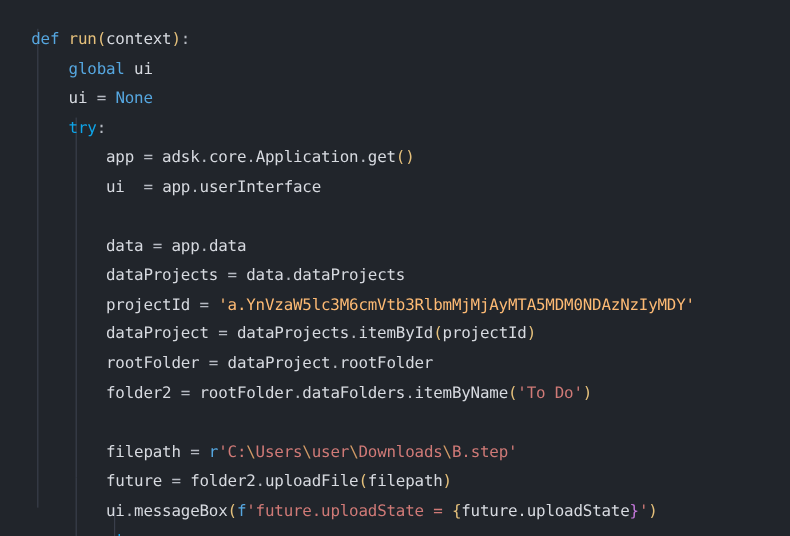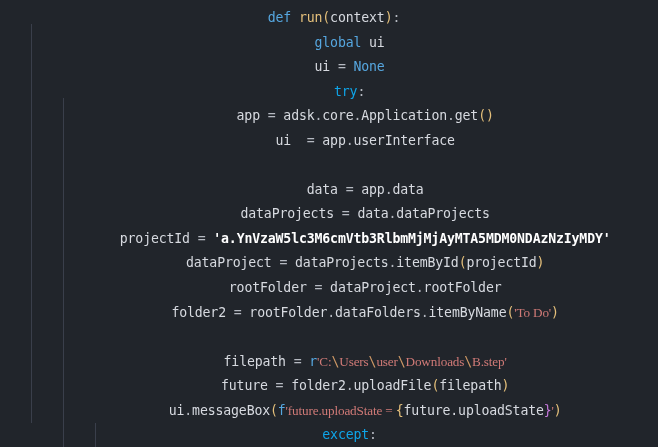--- a/index.html
+++ b/index.html
@@ -12,23 +12,22 @@
     width: 658px;
     height: 447px;
     overflow: hidden;
     font-family: "DejaVu Sans Mono", "Liberation Mono", monospace;
   }
   #editor {
     position: relative;
     width: 658px;
     height: 447px;
     background: #21252b;
-    padding: 0;
+    padding: 16px;
     box-sizing: border-box;
-    text-align: center;
   }
   .code {
     position: relative;
     margin: 0;
     padding: 6px 0 0 0;
     font-family: "DejaVu Sans Mono", "Liberation Mono", monospace;
     font-size: 13.2px;
     line-height: 24.55px;
     white-space: pre;
     color: #c9ccd4;
@@ -52,22 +51,22 @@
     position: absolute;
     width: 1px;
     background: #3a3f4b;
   }
 
   
   .kw      { color: #56a7e0; }  
   .kw2     { color: #0ea5e9; }  
   .fn      { color: #e5c07b; }  
   .id      { color: #d7dae0; }  
-  .str     { color: #d07a77; font-family: Liberation Serif, serif; }  
-  .str2    { color: #ffffff; font-weight: bold; }  
+  .str     { color: #d07a77; }  
+  .str2    { color: #fdba74; }  
   .esc     { color: #d19a66; }  
   .op      { color: #b6bac2; }  
   .p1      { color: #e5c07b; }
   .fstr-f  { color: #56a7e0; }
   .brace   { color: #e5c07b; }
   .brace2  { color: #c678dd; }
 </style>
 </head>
 <body>
 

